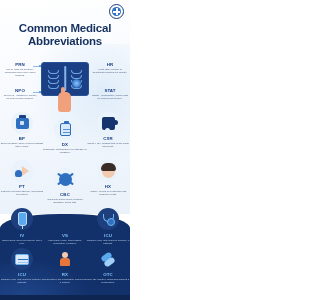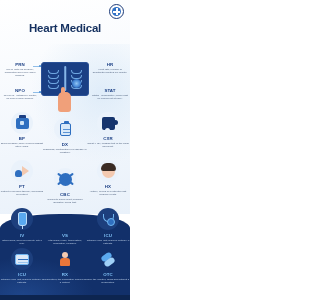--- a/index.html
+++ b/index.html
@@ -175,21 +175,22 @@
 
 <div class="poster">
 
   <div class="topband"></div>
 
   <div class="logo">
     <div class="logo-inner"></div>
   </div>
 
   <div class="title">
-    <span>Heart Medical</span>
+    <span>Common Medical</span>
+    <span>Abbreviations</span>
   </div>
 
   <div class="hero">
     <div class="spine"></div>
     <div class="rb l r1"></div>
     <div class="rb l r2"></div>
     <div class="rb l r3"></div>
     <div class="rb l r4"></div>
     <div class="rb r r1"></div>
     <div class="rb r r2"></div>

